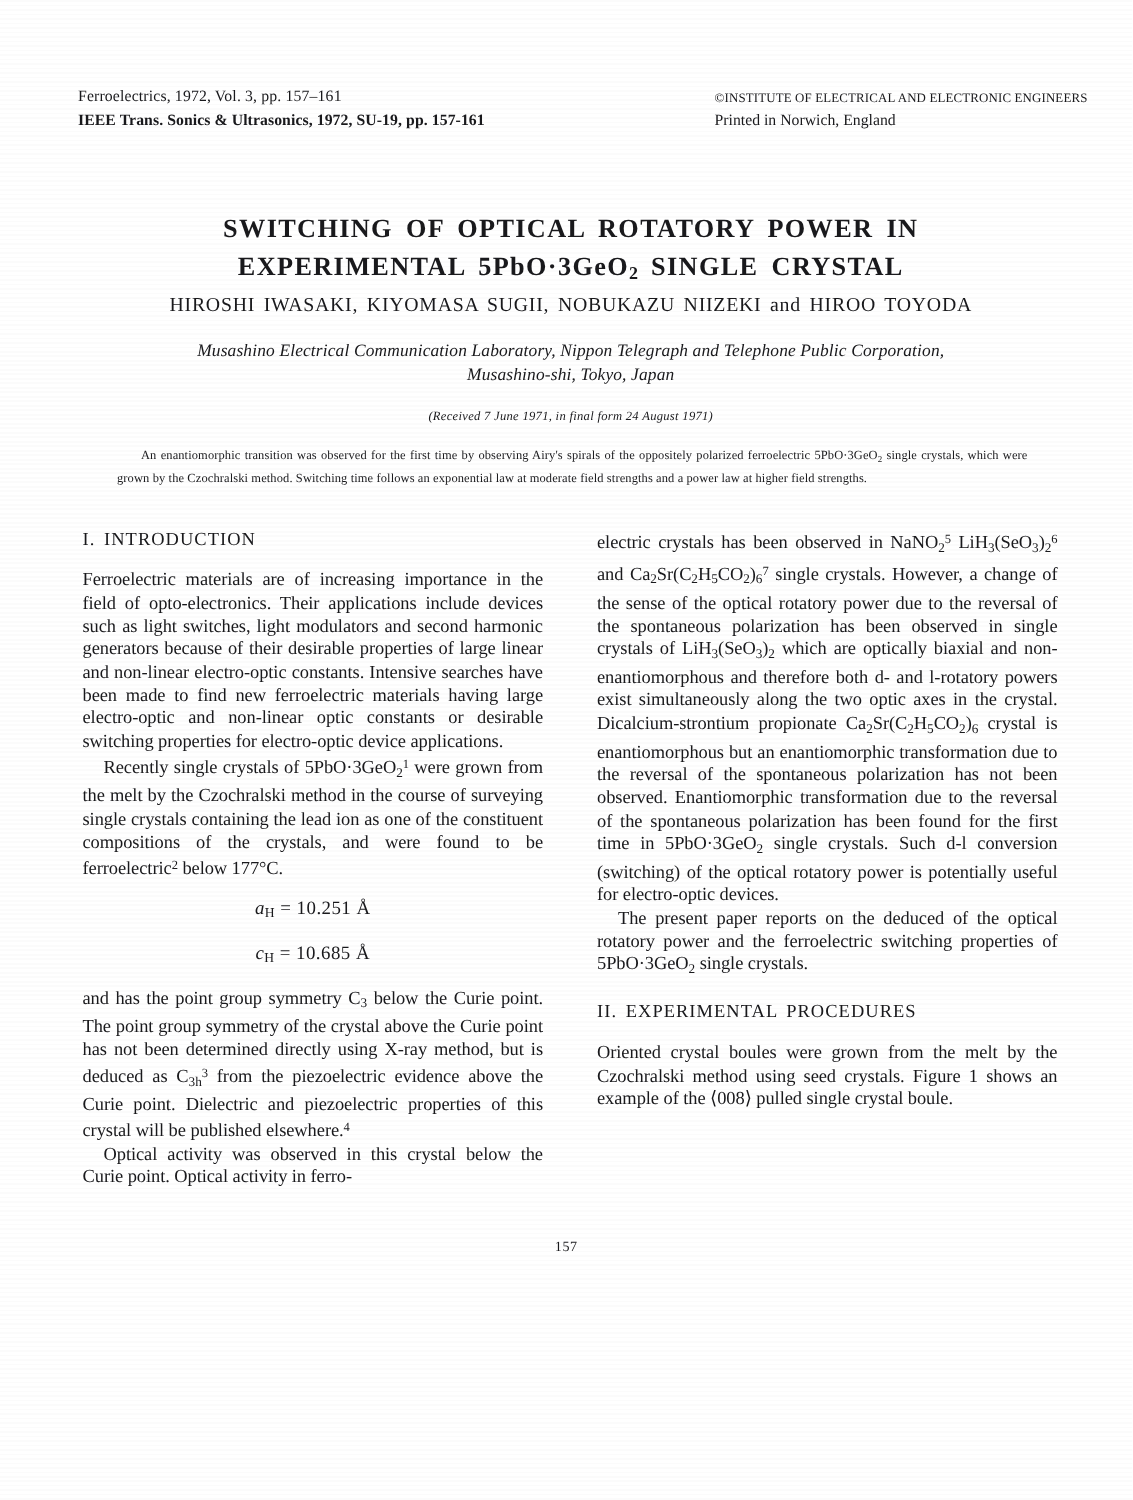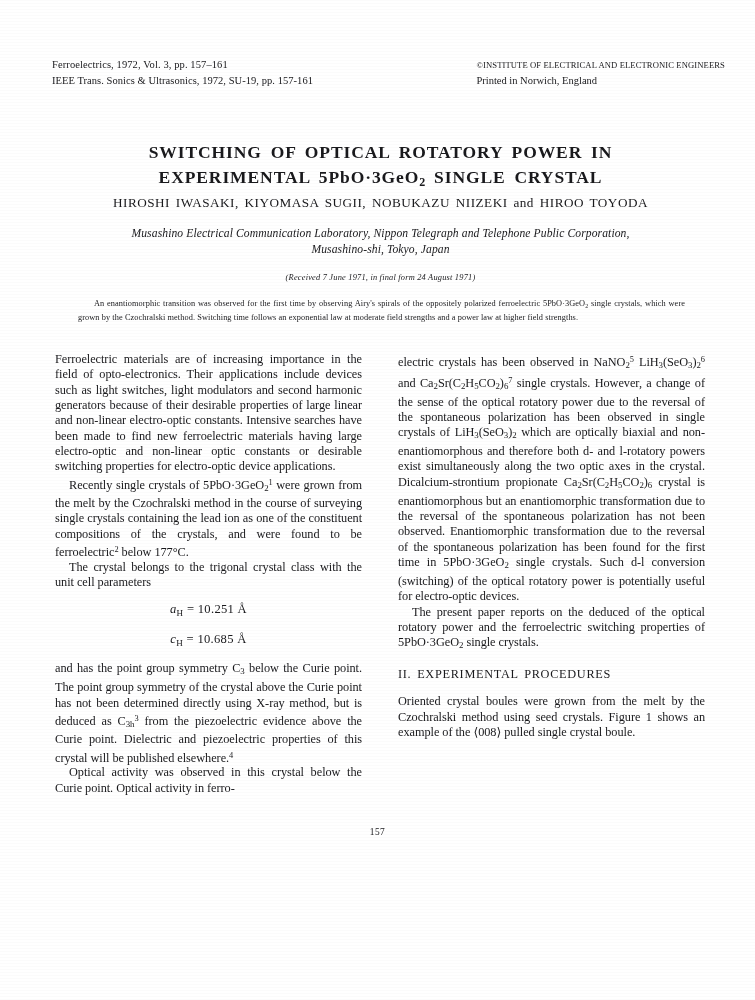--- a/index.html
+++ b/index.html
@@ -35,21 +35,21 @@
     top: 0;
     line-height: 14px;
   }
   .jh-left .line1 {
     font-size: 10.5px;
     letter-spacing: 0.1px;
     white-space: nowrap;
   }
   .jh-left .line2 {
     font-size: 10.5px;
-    font-weight: normal;
+    font-weight: bold;
     letter-spacing: 0.05px;
     white-space: nowrap;
     margin-top: 2px;
   }
   .jh-right {
     position: absolute;
     right: 0;
     top: 0;
     text-align: left;
     line-height: 14px;
@@ -219,28 +219,28 @@
   </div>
 
   <div class="abstract">
     <span class="indent"></span><span>An enantiomorphic transition was observed for the first time by observing Airy's spirals of the oppositely polarized ferroelectric 5PbO·3GeO</span><sub>2</sub><span> single crystals, which were grown by the Czochralski method. Switching time follows an exponential law at moderate field strengths and a power law at higher field strengths.</span>
   </div>
 
   <div class="columns">
 
     <div class="col left">
 
+      <div class="section-head">I.  INTRODUCTION</div>
 
       <p class="body">Ferroelectric materials are of increasing importance in the field of opto-electronics. Their applications include devices such as light switches, light modulators and second harmonic generators because of their desirable properties of large linear and non-linear electro-optic constants. Intensive searches have been made to find new ferroelectric materials having large electro-optic and non-linear optic constants or desirable switching properties for electro-optic device applications.</p>
 
       <p class="body">
         <span>Recently single crystals of 5PbO·3GeO</span><sub>2</sub><sup>1</sup><span> were grown from the melt by the Czochralski method in the course of surveying single crystals containing the lead ion as one of the constituent compositions of the crystals, and were found to be ferroelectric</span><sup>2</sup><span> below 177°C.</span>
       </p>
 
-      <p class="body">The crystal belongs to the trigonal crystal class with the unit cell parameters</p>
 
       <div class="eq">
         <i>a</i><sub>H</sub><span> = 10.251 Å</span>
       </div>
 
       <div class="eq">
         <i>c</i><sub>H</sub><span> = 10.685 Å</span>
       </div>
 
       <p class="body">

